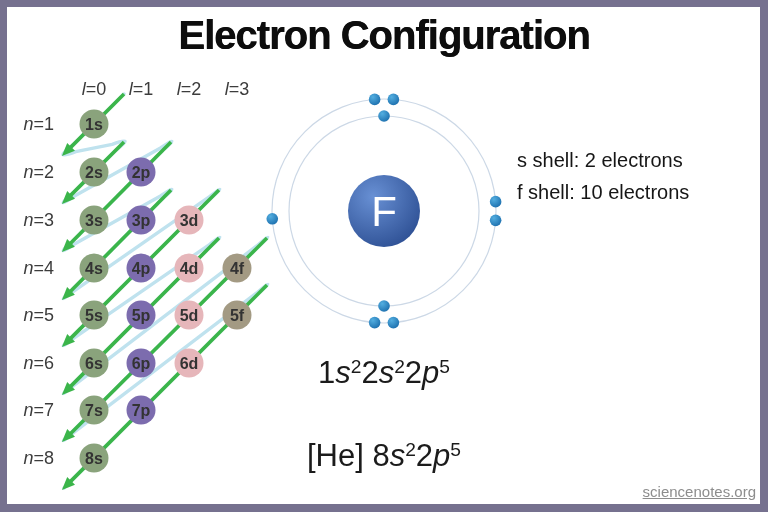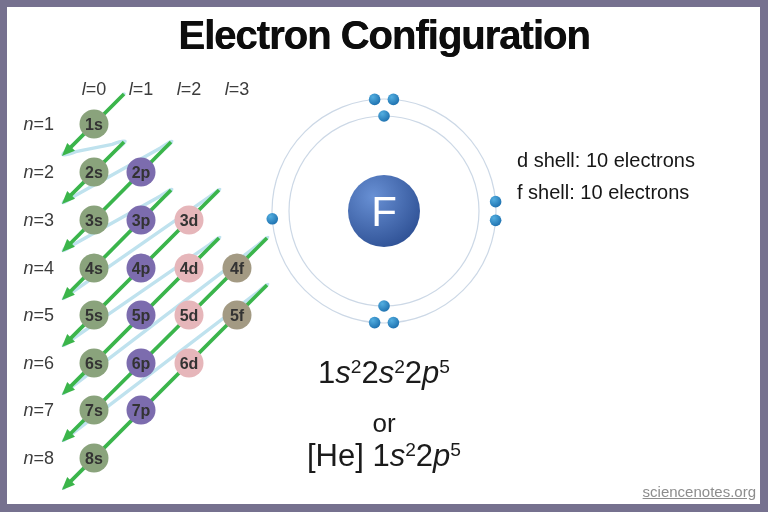--- a/index.html
+++ b/index.html
@@ -122,22 +122,21 @@
         <circle cx="495.6072002359445" cy="220.37191845321934" r="5.8" fill="url(#eGrad)"></circle>
         <circle cx="272.2728263708997" cy="218.81272505934197" r="5.8" fill="url(#eGrad)"></circle>
         <circle cx="374.6280815467806" cy="322.60720023594445" r="5.8" fill="url(#eGrad)"></circle>
         <circle cx="393.37191845321934" cy="322.6072002359445" r="5.8" fill="url(#eGrad)"></circle>
       </g>
     </svg>
 
   <div class="title">Electron Configuration</div>
 
   <div class="shell-info">
-    <div>d shell: 10 electrons</div>
+    <div>s shell: 2 electrons</div>
     <div>f shell: 10 electrons</div>
   </div>
 
   <div class="cfg" id="cfg-line1"><span>1</span><span class="it">s</span><span class="sup">2</span><span>2</span><span class="it">s</span><span class="sup">2</span><span>2</span><span class="it">p</span><span class="sup">5</span></div>
-  <div class="cfg or-line">or</div>
-  <div class="cfg" id="cfg-line2"><span>[He] 1</span><span class="it">s</span><span class="sup">2</span><span>2</span><span class="it">p</span><span class="sup">5</span></div>
+  <div class="cfg" id="cfg-line2"><span>[He] 8</span><span class="it">s</span><span class="sup">2</span><span>2</span><span class="it">p</span><span class="sup">5</span></div>
 
   <div class="watermark">sciencenotes.org</div>
 </div>
 
 </body></html>

